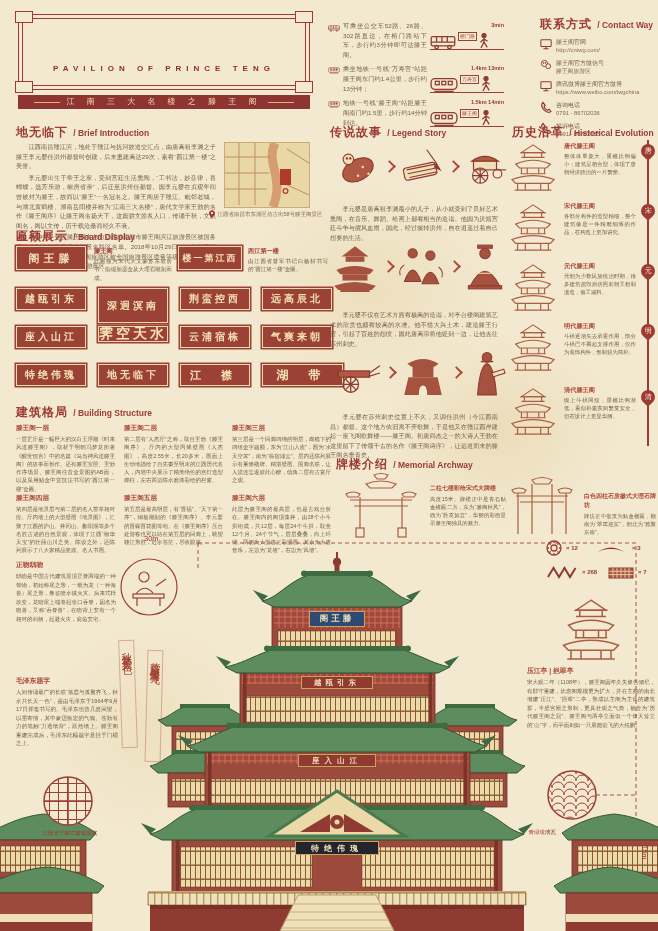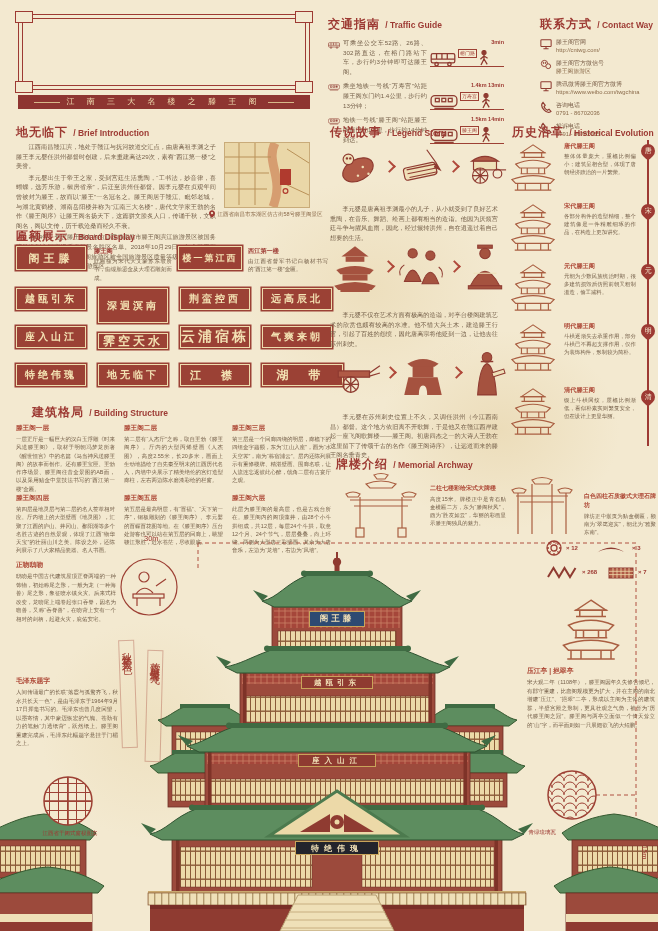--- a/index.html
+++ b/index.html
@@ -212,29 +212,29 @@
       <path id="sym-pin" d="M4 0 C1.8 0 0 1.8 0 4 C0 7 4 10 4 10 C4 10 8 7 8 4 C8 1.8 6.2 0 4 0 Z M4 5.4 A1.6 1.6 0 1 1 4 2.2 A1.6 1.6 0 0 1 4 5.4" fill="#9d3a33" fill-rule="evenodd"></path>
     </defs>
   </svg>
 
   <div class="sec hdr-box" style="left:18px;top:14px;width:292px;height:76px">
     <div class="inner"></div>
     <div class="corn" style="left:-4px;top:-4px"></div>
     <div class="corn" style="right:-4px;top:-4px"></div>
     <div class="corn" style="left:-4px;bottom:-4px"></div>
     <div class="corn" style="right:-4px;bottom:-4px"></div>
+    <div class="hdr-sub">PAVILION OF PRINCE TENG</div>
   </div>
   <div class="sec hdr-banner" style="left:18px;top:95px;width:292px;height:14px">
     <span class="bline"></span>
     <span>江 南 三 大 名 楼 之 滕 王 阁</span>
     <span class="bline"></span>
   </div>
 
   <div class="sec" style="left:328px;top:16px;width:178px">
-    <div class="sec-h"><span>交通指南</span> <span class="en">/ Traffic Guide</span></div>
     <div class="trow">
       <svg class="kic" width="12" height="10" viewBox="0 0 24 14">
           <use href="#sym-bus"></use>
         </svg>
       <p class="tiny">可乘坐公交车52路、26路、302路直达，在榕门路站下车，步行约3分钟即可达滕王阁。</p>
       <div class="tgraph">
         <svg width="26" height="15" viewBox="0 0 24 14">
             <use href="#sym-bus"></use>
           </svg>
         <span class="sign">榕门路</span>
@@ -358,22 +358,22 @@
   <div class="plq" style="left:178px;top:246px;width:64px;height:24px;font-size:9px;letter-spacing:2px">楼一第江西</div>
   <div class="sec" style="left:248px;top:247px;width:80px">
     <div class="capt">西江第一楼</div>
     <div class="capx">由江西省督军书记白杨材书写的“西江第一楼”金匾。</div>
   </div>
   <div class="plq" style="left:16px;top:288px;width:70px;height:22px;font-size:10px;letter-spacing:3px">越瓯引东</div>
   <div class="plq" style="left:98px;top:288px;width:70px;height:35px;font-size:10px;letter-spacing:3px">深迥溟南</div>
   <div class="plq" style="left:180px;top:288px;width:70px;height:22px;font-size:10px;letter-spacing:3px">荆蛮控西</div>
   <div class="plq" style="left:262px;top:288px;width:70px;height:22px;font-size:10px;letter-spacing:3px">远高辰北</div>
   <div class="plq" style="left:16px;top:326px;width:70px;height:22px;font-size:10px;letter-spacing:3px">座入山江</div>
-  <div class="plq" style="left:98px;top:333px;width:70px;height:16px;font-size:12px;letter-spacing:3px">霁空天水</div>
-  <div class="plq" style="left:180px;top:326px;width:70px;height:22px;font-size:14px;letter-spacing:3px">云浦宿栋</div>
+  <div class="plq" style="left:98px;top:326px;width:70px;height:16px;font-size:14px;letter-spacing:3px">霁空天水</div>
+  <div class="plq" style="left:180px;top:326px;width:70px;height:22px;font-size:10px;letter-spacing:3px">云浦宿栋</div>
   <div class="plq" style="left:262px;top:326px;width:70px;height:22px;font-size:10px;letter-spacing:3px">气爽来朝</div>
   <div class="plq" style="left:16px;top:364px;width:70px;height:22px;font-size:10px;letter-spacing:3px">特绝伟瑰</div>
   <div class="plq" style="left:98px;top:364px;width:70px;height:22px;font-size:10px;letter-spacing:3px">地无临下</div>
   <div class="plq" style="left:180px;top:364px;width:70px;height:22px;font-size:11px;letter-spacing:8px">江 襟</div>
   <div class="plq" style="left:262px;top:364px;width:81px;height:22px;font-size:12px;letter-spacing:8px">湖 带</div>
 
   <div class="sec sec-h" style="left:330px;top:124px"><span>传说故事</span> <span class="en">/ Legend Story</span></div>
   <svg class="lgicon" style="left:334px;top:144px" width="46" height="46" viewBox="0 0 48 48">
       <use href="#sym-baby"></use>
     </svg>
@@ -467,21 +467,21 @@
   <div class="tnode" style="left:641px;top:264px">
       <span>元</span>
     </div>
   <div class="tnode" style="left:641px;top:324px">
       <span>明</span>
     </div>
   <div class="tnode" style="left:641px;top:390px">
       <span>清</span>
     </div>
 
-  <div class="sec sec-h" style="left:32px;top:404px"><span>建筑格局</span> <span class="en">/ Building Structure</span></div>
+  <div class="sec sec-h" style="left:16px;top:404px"><span>建筑格局</span> <span class="en">/ Building Structure</span></div>
   <div class="flo" style="left:16px;top:424px">
       <div class="fname">滕王阁一层</div>
       <div class="ftext">一层正厅是一幅巨大的汉白玉浮雕《时来风送滕王阁》，取材于明朝冯梦龙所著《醒世恒言》中的名篇《马当神风送滕王阁》的故事而创作。还有滕王宝匣、王勃作序场景、滕王阁往昔全景图的AB面，以及采用贴金中堂技法书写的“西江第一楼”金匾。</div>
     </div>
   <div class="flo" style="left:124px;top:424px">
       <div class="fname">滕王阁二层</div>
       <div class="ftext">第二层有“人杰厅”之称，取自王勃《滕王阁序》。厅内的大型丙烯壁画《人杰图》，高度2.55米，长20多米，画面上生动地描绘了自先秦至明末的江西历代名人，内墙中央展示了精美绝伦的宫灯造型廊柱，左右两边陈水磨漆彩绘的栏窗。</div>
     </div>
   <div class="flo" style="left:232px;top:424px">
       <div class="fname">滕王阁三层</div>

